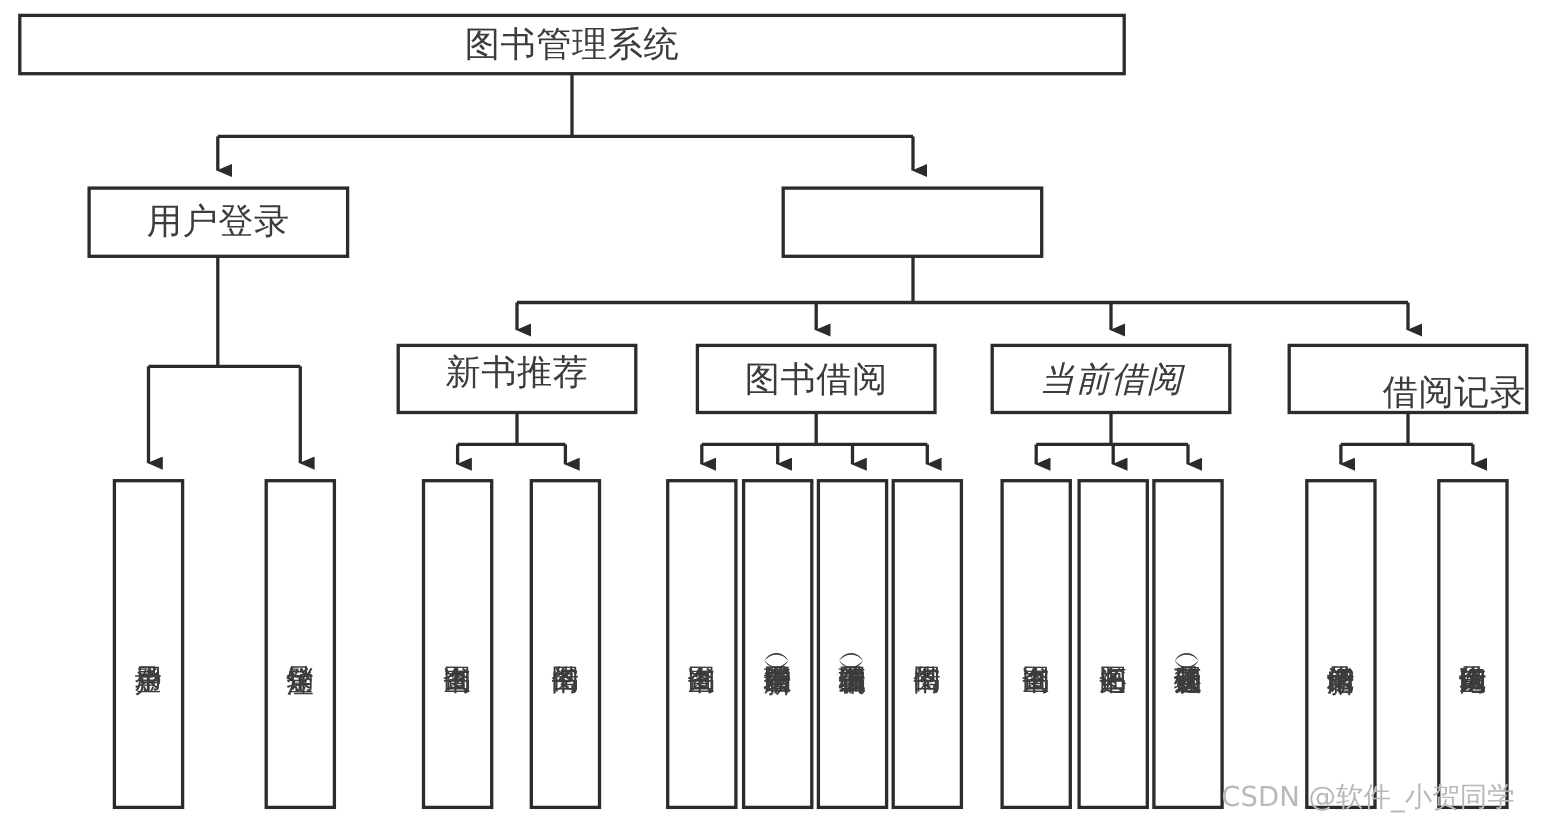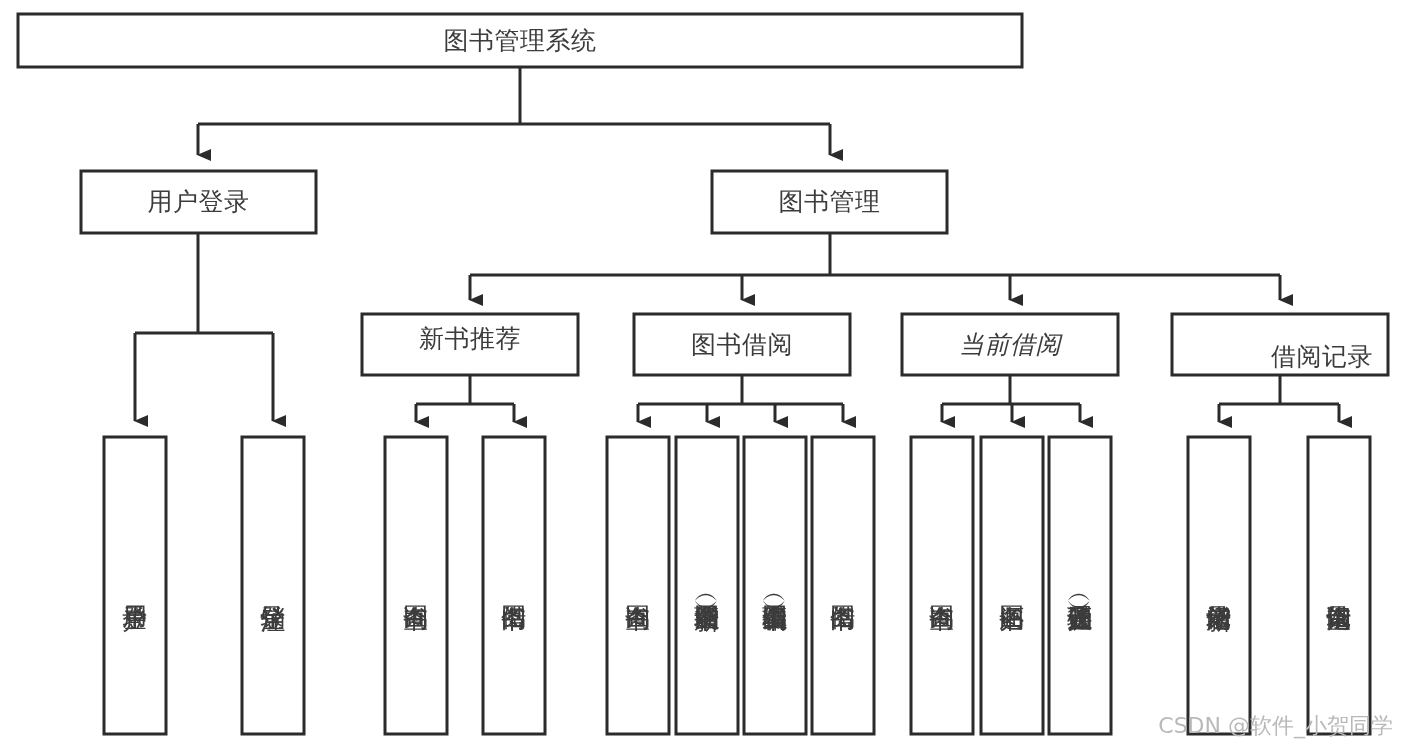--- a/index.html
+++ b/index.html
@@ -41,21 +41,21 @@
   .arrow-head {
     fill: #2b2b2b;
     stroke: none;
   }
   .node-label-h {
     position: absolute;
     display: flex;
     align-items: center;
     justify-content: center;
     color: #3c3c3c;
-    font-size: 25px;
+    font-size: 32px;
     line-height: 1.1;
     letter-spacing: 0.5px;
     white-space: nowrap;
     font-family: "DejaVu Sans", "Liberation Sans", sans-serif;
     text-rendering: geometricPrecision;
   }
   .node-label-v {
     position: absolute;
     display: flex;
     align-items: center;
@@ -64,23 +64,23 @@
     font-size: 25px;
     line-height: 1.38;
     letter-spacing: 0px;
     writing-mode: vertical-rl;
     text-orientation: upright;
     font-family: "DejaVu Sans", "Liberation Sans", sans-serif;
     text-rendering: geometricPrecision;
   }
   #watermark {
     position: absolute;
-    right: 12px;
+    right: 28px;
     bottom: 6px;
-    font-size: 22px;
+    font-size: 25px;
     color: #b9b9b9;
     white-space: nowrap;
     font-family: "DejaVu Sans", "Liberation Sans", sans-serif;
     pointer-events: none;
   }
 </style>
 </head>
 <body>
 
 <div id="diagram-root">
@@ -157,21 +157,20 @@
 
     <path class="connector" d="M 1280 375 L 1280 404"></path>
     <path class="connector" d="M 1219 404 L 1339 404"></path>
     <path class="connector" marker-end="url(#arrow)" d="M 1219 404 L 1219 422"></path>
     <path class="connector" marker-end="url(#arrow)" d="M 1339 404 L 1339 422"></path>
   </svg>
 
   <div class="node-label-h" style="left:18px; top:14px; width:1004px; height:53px;">图书管理系统</div>
 
   <div class="node-label-h" style="left:81px; top:171px; width:235px; height:62px;border-radius:29px;">用户登录</div>
-  <div class="node-label-h" style="left:712px; top:171px; width:235px; height:62px;">图书管理</div>
 
   <div class="node-label-h" style="left:362px; top:314px; width:216px; height:49px;">新书推荐</div>
   <div class="node-label-h" style="left:634px; top:314px; width:216px; height:61px;">图书借阅</div>
   <div class="node-label-h" style="left:902px; top:314px; width:216px; height:61px;font-style:italic;">当前借阅</div>
   <div class="node-label-h" style="left:1236px; top:314px; width:172px; height:61px;margin-top:12px;">借阅记录</div>
 
   <div class="node-label-v" style="left:104px; top:437px; width:62px; height:297px;">用户登录</div>
   <div class="node-label-v" style="left:242px; top:437px; width:62px; height:297px;">注销登录</div>
 
   <div class="node-label-v" style="left:385px; top:437px; width:62px; height:297px;">查询图书</div>

